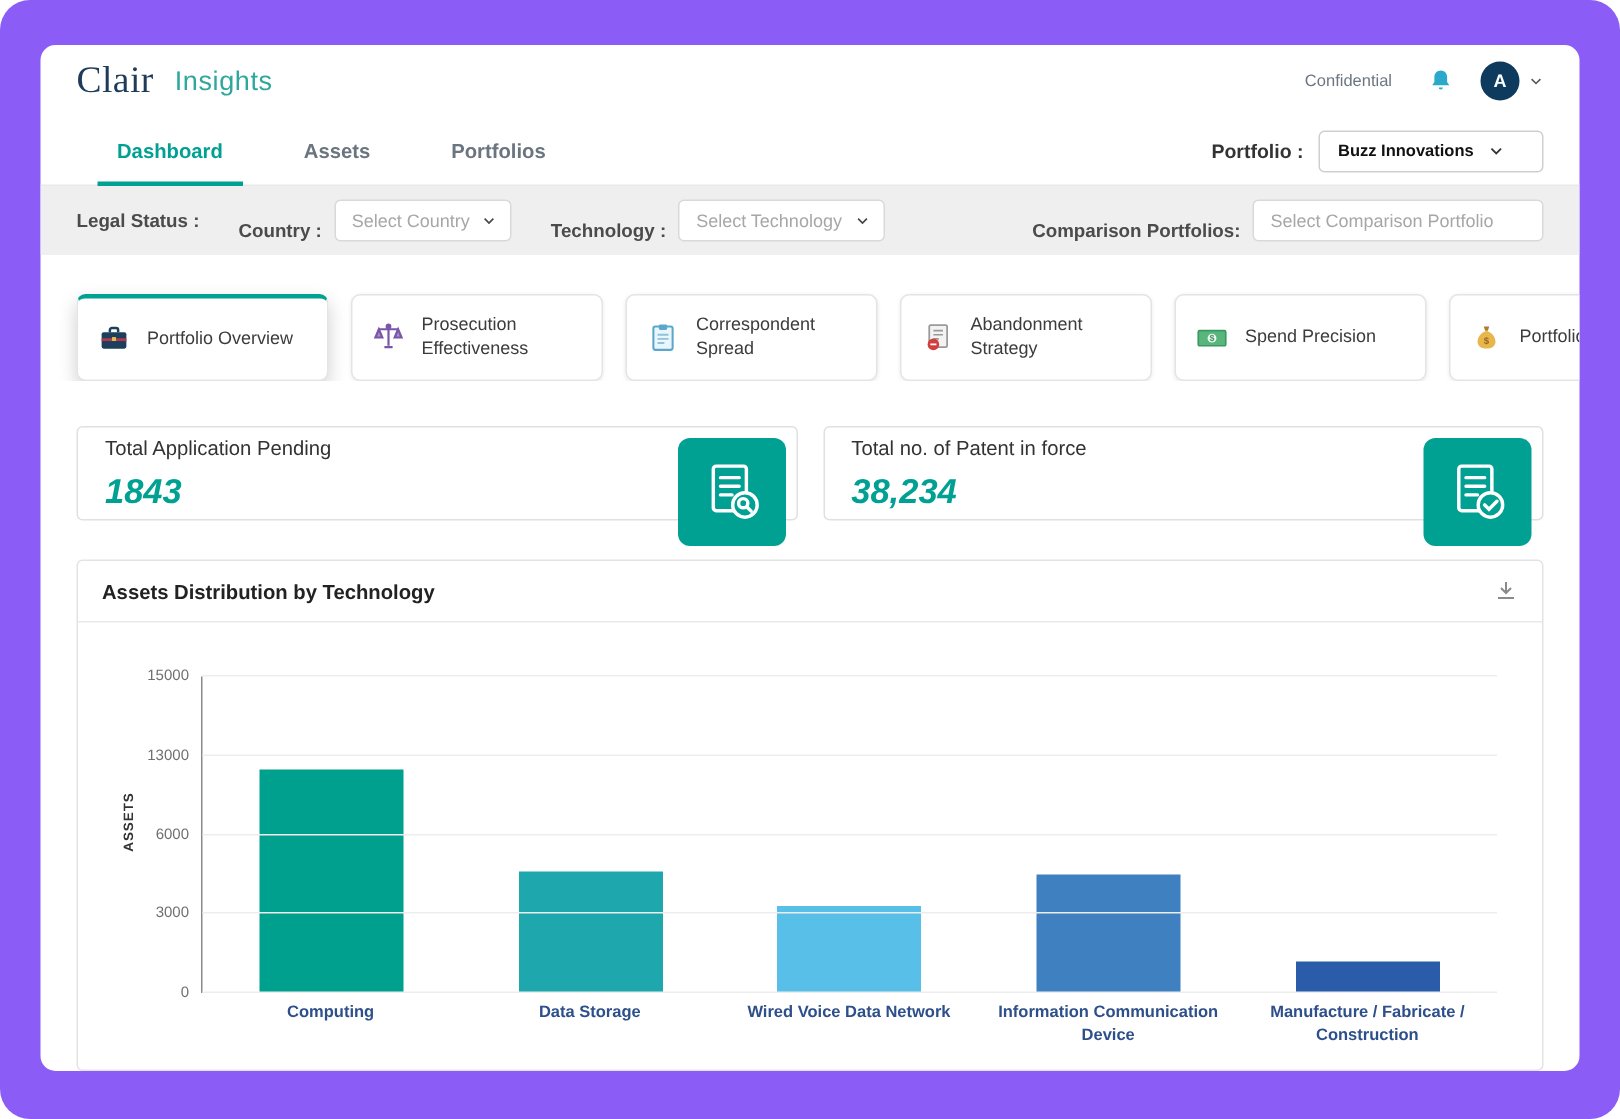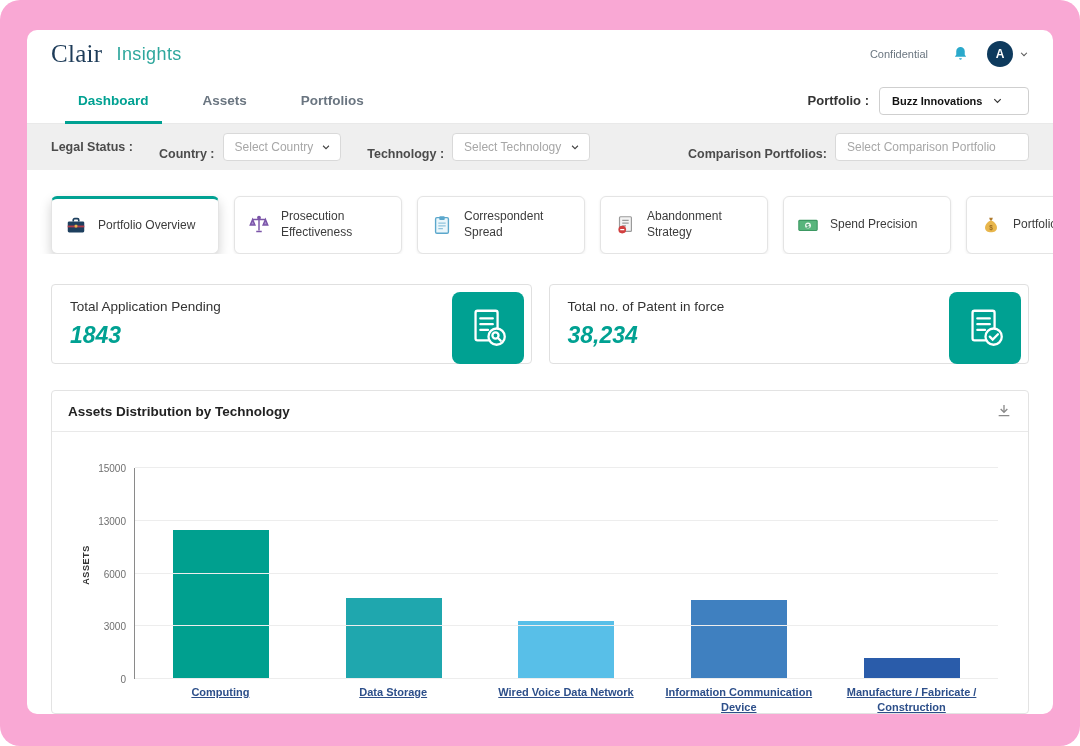--- a/index.html
+++ b/index.html
@@ -1,17 +1,17 @@
 <!DOCTYPE html>
 <html><head>
 <meta charset="utf-8">
 <style>
   * { box-sizing: border-box; margin: 0; padding: 0; }
   html,body { width:1080px; height:746px; font-family:"Liberation Sans", sans-serif; background:#ffffff; }
-  .frame { position:absolute; inset:0; background:#f9a8d4; border-radius:20px; }
+  .frame { position:absolute; inset:0; background:#8b5cf6; border-radius:20px; }
   .window { position:absolute; left:27px; top:30px; width:1026px; height:684px; background:#ffffff;
             border-radius:10px; overflow:hidden; display:flex; flex-direction:column; }
 
   
   .app-header { height:48px; flex:none; display:flex; align-items:center; padding:0 24px; }
   .logo-clair { font-family:"Liberation Serif", serif; font-size:25px; color:#1e3c59; letter-spacing:0.3px; }
   .logo-insights { font-size:18px; color:#2fa79d; margin-left:14px; font-weight:400; letter-spacing:0.4px; }
   .header-right { margin-left:auto; display:flex; align-items:center; }
   .confidential { font-size:11px; color:#6b7680; margin-right:24px; }
   .bell { margin-right:18px; display:flex; cursor:pointer; }
@@ -44,21 +44,21 @@
   
   .feature-row { display:flex; gap:15px; padding:26px 24px 0 24px; overflow:hidden; flex:none; }
   .feature-card { flex:none; width:168px; height:58px; background:#fff; border:1px solid #e4e4e4; border-radius:6px;
           box-shadow:0 1px 3px rgba(0,0,0,0.08); display:flex; align-items:center; gap:10px; padding:0 12px; cursor:pointer; }
   .feature-card.active { border-top:3px solid #00a192; box-shadow:0 5px 12px rgba(0,0,0,0.18); }
   .feature-icon { flex:none; width:24px; display:flex; justify-content:center; }
   .feature-title { font-size:12px; color:#3c3c3c; line-height:1.3; }
 
   
   .stats-row { display:flex; gap:17px; padding:30px 24px 0 24px; flex:none; }
-  .stat-card { flex:1; height:80px; border:1px solid #e0e0e0; border-radius:4px; background:#fff; position:relative;
+  .stat-card { flex:1; height:63px; border:1px solid #e0e0e0; border-radius:4px; background:#fff; position:relative;
           display:flex; flex-direction:column; justify-content:center; padding-left:18px; }
   .stat-title { font-size:13.5px; color:#333; margin-bottom:8px; }
   .stat-value-row { display:flex; align-items:baseline; gap:6px; }
   .stat-value { font-size:23px; font-weight:bold; color:#00a192;font-style:italic; }
   .stat-suffix { font-size:12px; font-weight:bold; color:#00a192; }
   .stat-icon-box { position:absolute; right:7px; top:7px; width:72px; height:72px; background:#00a192; border-radius:8px;
           display:flex; align-items:center; justify-content:center; }
 
   
   .chart-card { margin:26px 24px 0 24px; border:1px solid #e3e3e3; border-radius:4px; background:#fff; flex:1;
@@ -71,21 +71,21 @@
   .y-axis-title { position:absolute; left:14px; top:128px; transform:rotate(-90deg); transform-origin:center;
           font-size:9px; font-weight:bold; color:#333; letter-spacing:0.6px; }
   .plot { position:absolute; left:82px; right:30px; top:36px; height:211px; border-left:1px solid #8a8a8a; }
   .gridline { position:absolute; left:0; right:0; height:1px; background:#ededed; }
   .ytick { position:absolute; right:calc(100% + 9px); transform:translateY(50%); font-size:10px; color:#6f6f6f; }
   .bars { position:absolute; inset:0; display:flex; align-items:flex-end; }
   .bar-slot { flex:1; height:100%; display:flex; align-items:flex-end; justify-content:center; }
   .bar { width:96px; }
   .x-labels { position:absolute; left:82px; right:30px; top:253px; display:flex; }
   .xlabel-slot { flex:1; display:flex; justify-content:center; }
-  .xlabel { font-size:11px; font-weight:bold; color:#2d4f8a; text-decoration:underline; text-align:center;
+  .xlabel { font-size:11px; font-weight:bold; color:#2d4f8a; text-align:center;
           max-width:170px; line-height:1.4; cursor:pointer; }
 </style>
 </head>
 <body>
 
 <div class="frame">
   <div class="window">
 
     <header class="app-header">
       <span class="logo-clair">Clair</span>

